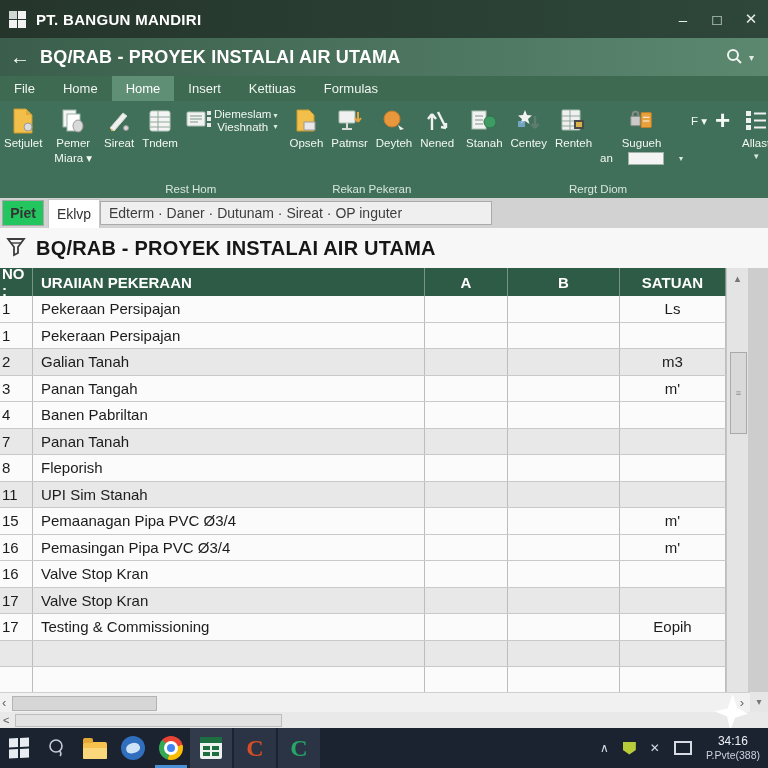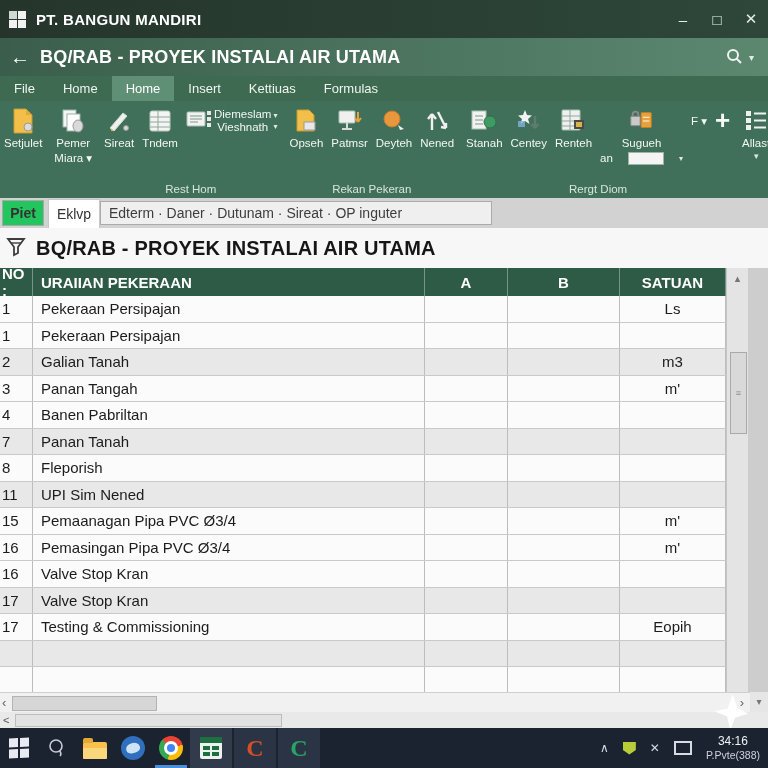--- a/index.html
+++ b/index.html
@@ -464,21 +464,21 @@
     </div>
         <div class="trow">
       <div class="cell c-no">8</div>
       <div class="cell c-ur">Fleporish</div>
       <div class="cell c-a"></div>
       <div class="cell c-b"></div>
       <div class="cell c-sa"></div>
     </div>
         <div class="trow shaded">
       <div class="cell c-no">11</div>
-      <div class="cell c-ur">UPI Sim Nened</div>
+      <div class="cell c-ur">UPI Sim Stanah</div>
       <div class="cell c-a"></div>
       <div class="cell c-b"></div>
       <div class="cell c-sa"></div>
     </div>
         <div class="trow">
       <div class="cell c-no">15</div>
       <div class="cell c-ur">Pemaanagan Pipa PVC Ø3/4</div>
       <div class="cell c-a"></div>
       <div class="cell c-b"></div>
       <div class="cell c-sa">m'</div>

